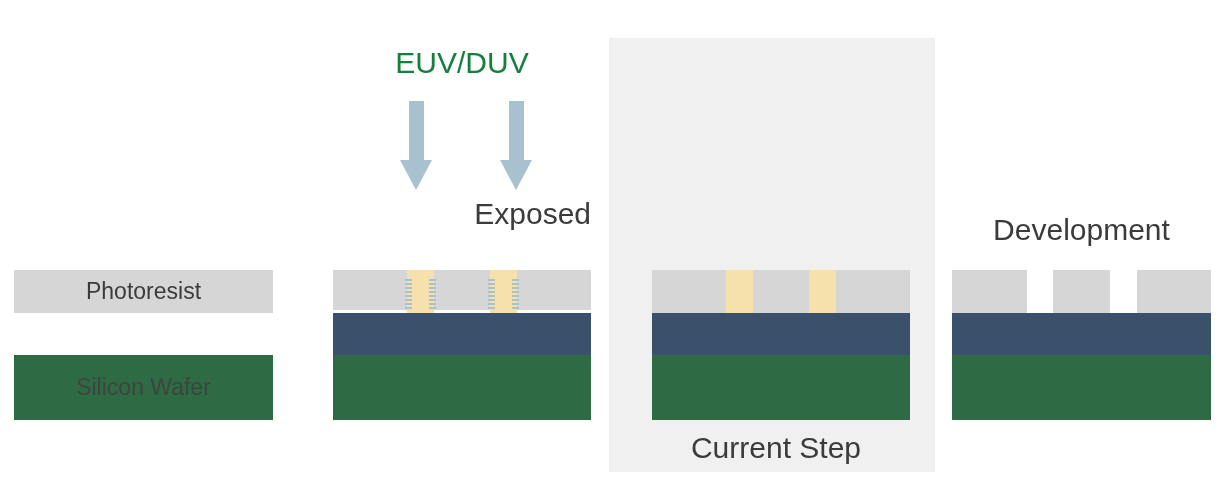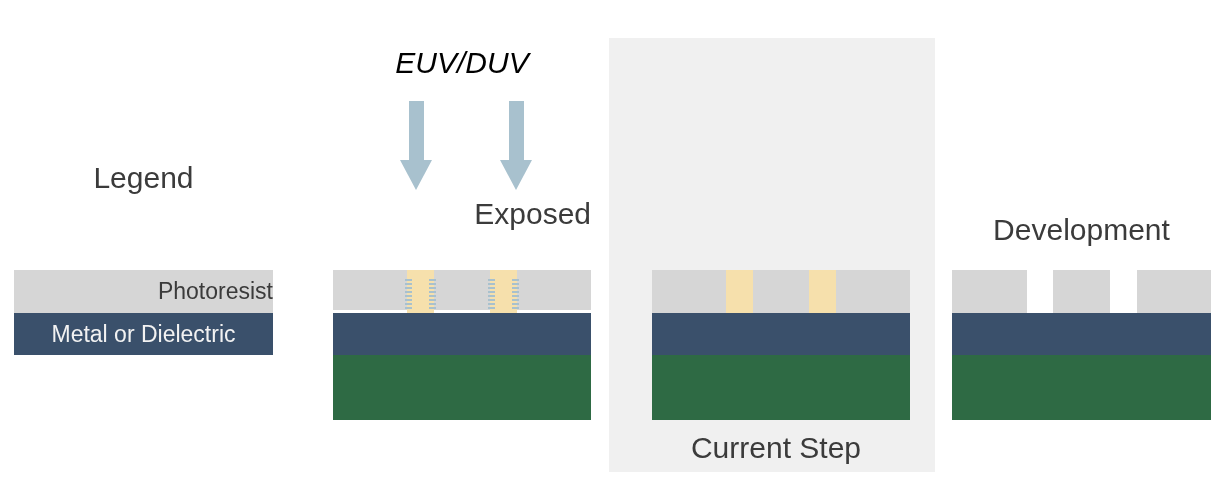--- a/index.html
+++ b/index.html
@@ -64,32 +64,31 @@
     border-top: 30px solid var(--arrow);
   }
 </style>
 </head>
 <body>
 
 <div class="canvas">
 
   <div class="current-box" style="background: rgb(240, 240, 240);"></div>
 
-  <div class="title" style="left: 14px; top: 160px; width: 259px; color: rgb(59, 59, 59);">Legend</div>
 
   <div class="stack" style="left:14px; width:259px;">
-    <div class="layer layer-resist" style="background: rgb(214, 214, 214); justify-content: flex-end;">
+    <div class="layer layer-resist" style="background: rgb(214, 214, 214);">
       <span class="layer-label" style="color: rgb(59, 59, 59);">Photoresist</span>
     </div>
-    <div class="layer layer-metal" style="background: rgb(58, 80, 107);">
-      <span class="layer-label" style="color: rgb(242, 242, 242);">Metal or Dielectric</span>
+    <div class="layer layer-silicon" style="background: rgb(46, 106, 68);">
+      <span class="layer-label" style="color: rgb(60, 70, 62);">Silicon Wafer</span>
     </div>
   </div>
 
-  <div class="title" style="left: 333px; top: 45px; width: 258px; color: #000000; font-style: italic;">EUV/DUV</div>
+  <div class="title" style="left: 333px; top: 45px; width: 258px; color: #15803d;">EUV/DUV</div>
 
   <div class="arrow" style="left: 400px; --arrow: #a8c1ce;">
     <div class="arrow-shaft"></div>
     <div class="arrow-head"></div>
   </div>
   <div class="arrow" style="left: 500px; --arrow: #a8c1ce;">
     <div class="arrow-shaft"></div>
     <div class="arrow-head"></div>
   </div>
 

